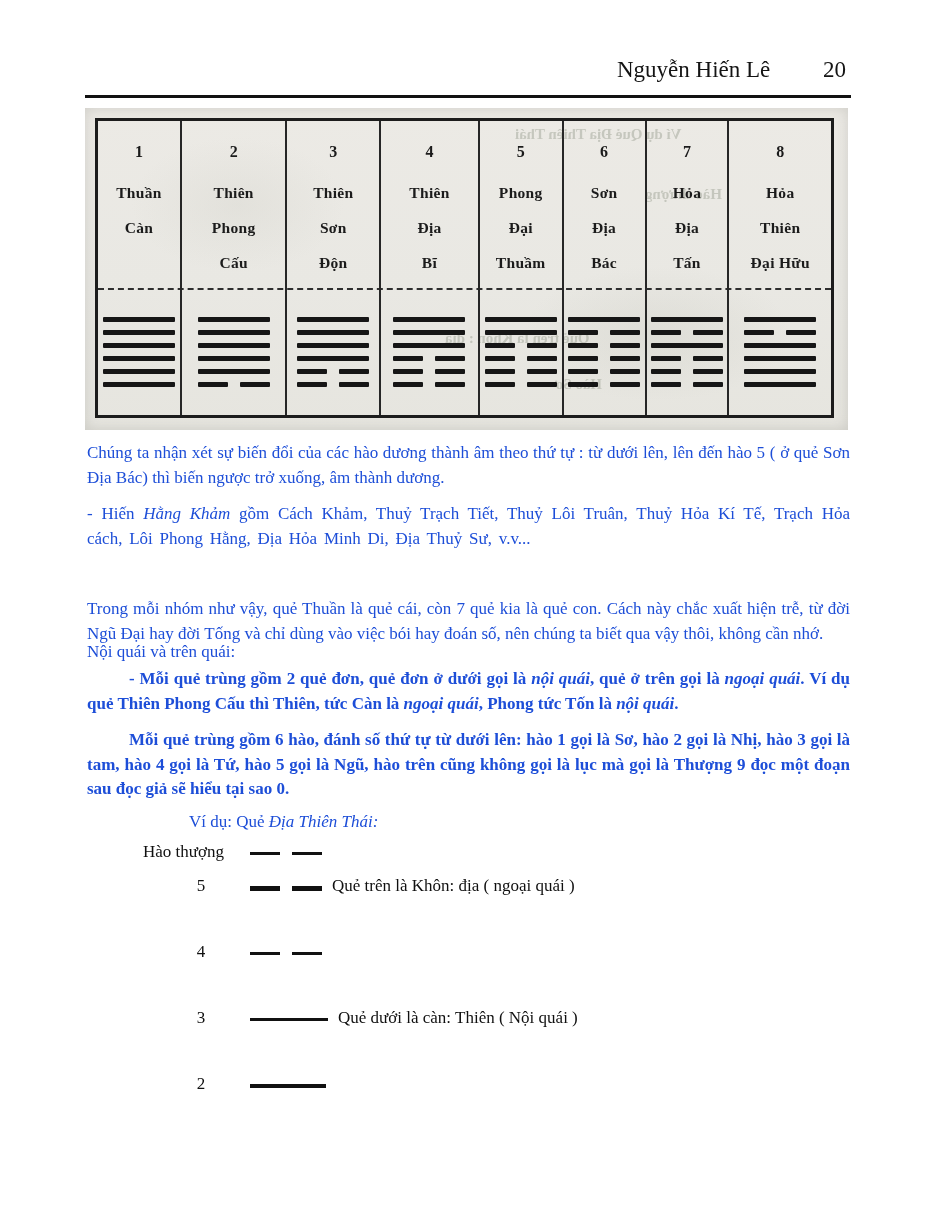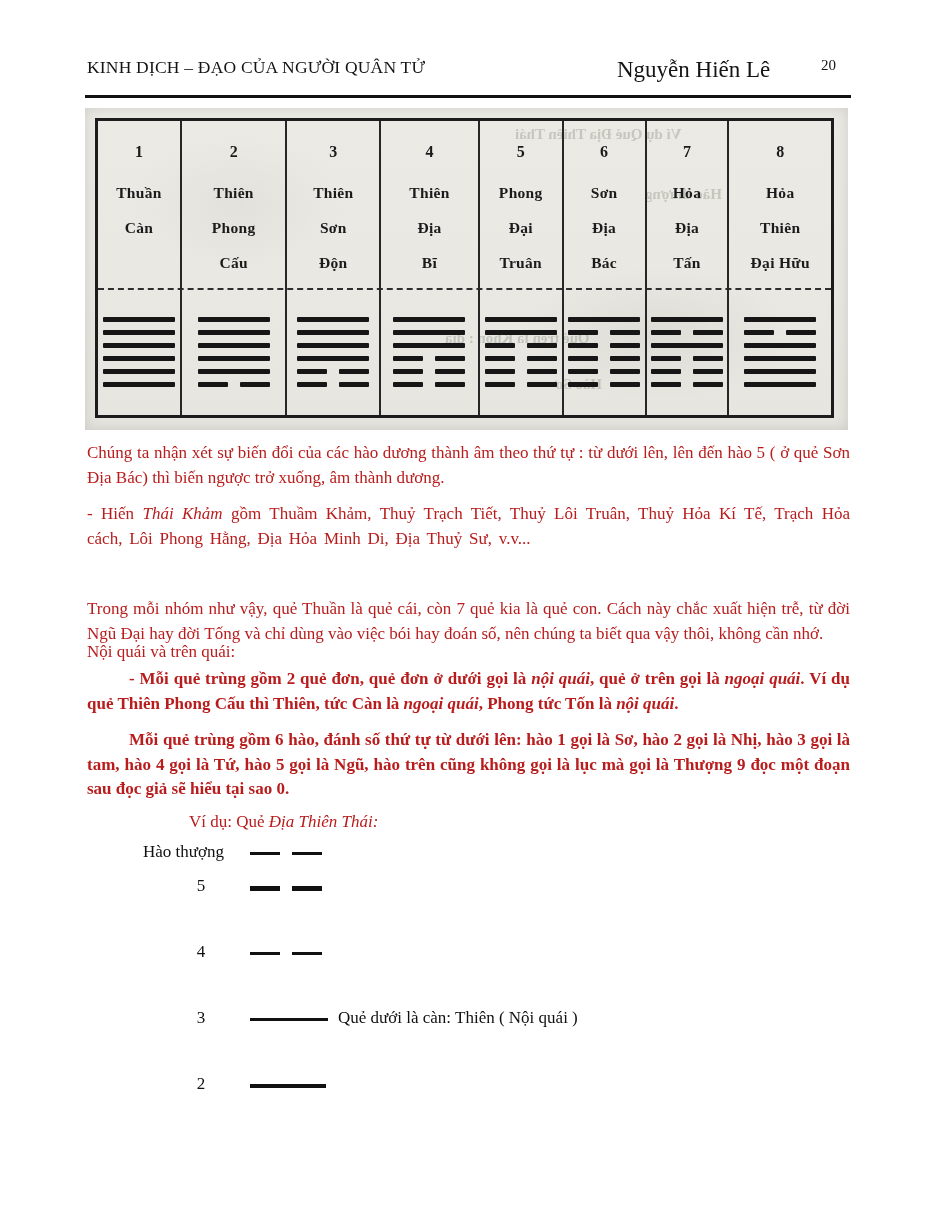--- a/index.html
+++ b/index.html
@@ -5,21 +5,21 @@
   html,body{margin:0;padding:0;background:#ffffff;}
   .page{
     position:relative;width:935px;height:1210px;background:#ffffff;
     font-family:"Liberation Serif","DejaVu Serif",serif;color:#141414;
     overflow:hidden;
   }
   
   .hdr{position:absolute;left:85px;top:57px;width:765px;height:26px;}
   .hdr-title{position:absolute;left:2px;top:0;font-size:17.5px;letter-spacing:.2px;white-space:nowrap;}
   .hdr-author{position:absolute;left:532px;top:0;font-size:23px;white-space:nowrap;}
-  .hdr-page{position:absolute;right:14px;top:0;font-size:15px;}
+  .hdr-page{position:absolute;right:4px;top:0;font-size:23px;}
   .rule{position:absolute;left:85px;top:95px;width:766px;height:3px;background:#111;}
 
   
   .scan{
     position:absolute;left:85px;top:108px;width:763px;height:322px;margin:0;
     background:
       radial-gradient(closest-side at 20% 30%, rgba(190,190,180,.18), transparent 70%),
       radial-gradient(closest-side at 75% 70%, rgba(180,182,170,.20), transparent 70%),
       linear-gradient(180deg,#eceae5 0%,#e9e8e3 55%,#e6e5df 100%);
     box-shadow:inset 0 0 14px rgba(120,120,110,.25);
@@ -40,21 +40,21 @@
   .tcol-names{margin-top:14px;text-align:center;font-weight:bold;font-size:15.5px;line-height:35px;color:#1b1b1b;letter-spacing:.3px;}
   .hex{position:absolute;top:196px;left:50%;transform:translateX(-50%);width:72px;}
   .hex-line{height:5px;margin-bottom:8px;}
   .hex-solid{background:#161616;border-radius:1px;}
   .hex-broken{display:flex;justify-content:space-between;}
   .hex-broken span{display:block;width:30px;height:5px;background:#161616;border-radius:1px;}
 
   
   .para{
     position:absolute;left:87px;width:763px;margin:0;
-    font-size:17px;line-height:24.5px;color:#b91c1c;
+    font-size:17px;line-height:24.5px;color:#1d4ed8;
   }
   .just{text-align:justify;}
   .ind{text-indent:42px;font-weight:bold;}
   .para em{font-style:italic;}
   .p1{top:441px;}
   .p2{top:502px;word-spacing:2.5px;}
   .p3{top:556px;margin-top:41px;}
   .p4{top:640px;}
   .p5{top:667px;}
   .p6{top:728px;}
@@ -74,21 +74,20 @@
   .dline.broken-thin span{height:3px;}
   .dline.broken-thick span{height:5px;}
   .drow-note{position:absolute;left:332px;top:0;white-space:nowrap;}
 </style>
 </head>
 <body>
 
 <div class="page">
 
   <header class="hdr">
-    <span class="hdr-title">KINH DỊCH – ĐẠO CỦA NGƯỜI QUÂN TỬ</span>
     <span class="hdr-author">Nguyễn Hiến Lê</span>
     <span class="hdr-page">20</span>
   </header>
   <div class="rule"></div>
 
   <figure class="scan">
     <div class="ghosts" id="ghosts">
         <div class="ghost" style="top: 18px; left: 430px;">Ví dụ Quẻ Địa Thiên Thái</div>
         <div class="ghost" style="top: 78px; left: 560px;">Hào thượng</div>
         <div class="ghost" style="top: 222px; left: 360px;">Quẻ trên là Khôn : địa</div>
@@ -175,21 +174,21 @@
               <span></span>
               <span></span>
             </div>
           </div>
         </div>
         <div class="tcol" style="width: 85px;">
           <div class="tcol-num">5</div>
           <div class="tcol-names">
             <div>Phong</div>
             <div>Đại</div>
-            <div>Truân</div>
+            <div>Thuầm</div>
           </div>
           <div class="hex">
             <div class="hex-line hex-solid"></div>
             <div class="hex-line hex-solid"></div>
             <div class="hex-line hex-broken">
               <span></span>
               <span></span>
             </div>
             <div class="hex-line hex-broken">
               <span></span>
@@ -281,21 +280,21 @@
             <div class="hex-line hex-solid"></div>
             <div class="hex-line hex-solid"></div>
             <div class="hex-line hex-solid"></div>
           </div>
         </div>
       </div>
   </figure>
 
   <main>
     <p class="para p1 just"><span>Chúng ta nhận xét sự biến đổi của các hào dương thành âm theo thứ tự : từ dưới lên, lên đến hào 5 ( ở quẻ Sơn Địa Bác) thì biến ngược trở xuống, âm thành dương.</span></p>
-    <p class="para p2 just"><span>- Hiến </span><em>Thái Khảm</em><span> gồm Thuầm Khảm, Thuỷ Trạch Tiết, Thuỷ Lôi Truân, Thuỷ Hỏa Kí Tế, Trạch Hỏa cách, Lôi Phong Hằng, Địa Hỏa Minh Di, Địa Thuỷ Sư, v.v...</span></p>
+    <p class="para p2 just"><span>- Hiến </span><em>Hằng Khảm</em><span> gồm Cách Khảm, Thuỷ Trạch Tiết, Thuỷ Lôi Truân, Thuỷ Hỏa Kí Tế, Trạch Hỏa cách, Lôi Phong Hằng, Địa Hỏa Minh Di, Địa Thuỷ Sư, v.v...</span></p>
     <p class="para p3 just"><span>Trong mỗi nhóm như vậy, quẻ Thuần là quẻ cái, còn 7 quẻ kia là quẻ con. Cách này chắc xuất hiện trễ, từ đời Ngũ Đại hay đời Tống và chỉ dùng vào việc bói hay đoán số, nên chúng ta biết qua vậy thôi, không cần nhớ.</span></p>
     <p class="para p4"><span>Nội quái và trên quái:</span></p>
     <p class="para p5 just ind"><span>- Mỗi quẻ trùng gồm 2 quẻ đơn, quẻ đơn ở dưới gọi là </span><em>nội quái</em><span>, quẻ ở trên gọi là </span><em>ngoại quái</em><span>. Ví dụ quẻ Thiên Phong Cấu thì Thiên, tức Càn là </span><em>ngoại quái</em><span>, Phong tức Tốn là </span><em>nội quái</em><span>.</span></p>
     <p class="para p6 just ind"><span>Mỗi quẻ trùng gồm 6 hào, đánh số thứ tự từ dưới lên: hào 1 gọi là Sơ, hào 2 gọi là Nhị, hào 3 gọi là tam, hào 4 gọi là Tứ, hào 5 gọi là Ngũ, hào trên cũng không gọi là lục mà gọi là Thượng 9 đọc một đoạn sau đọc giả sẽ hiểu tại sao 0.</span></p>
     <p class="para p7"><span>Ví dụ: Quẻ  </span><em>Địa Thiên Thái:</em></p>
   </main>
 
   <div class="diagram" id="diagram">
       <div class="drow" style="top: 842px; left: 0px; width: 935px;">
         <span class="drow-label word">Hào thượng</span>
@@ -303,20 +302,21 @@
           <span></span>
           <span></span>
         </div>
       </div>
       <div class="drow" style="top: 876px; left: 0px; width: 935px;">
         <span class="drow-label num">5</span>
         <div class="dline broken broken-thick">
           <span></span>
           <span></span>
         </div>
+        <span class="drow-note">Quẻ trên là Khôn: địa ( ngoại quái )</span>
       </div>
       <div class="drow" style="top: 942px; left: 0px; width: 935px;">
         <span class="drow-label num">4</span>
         <div class="dline broken broken-thin">
           <span></span>
           <span></span>
         </div>
       </div>
       <div class="drow" style="top: 1008px; left: 0px; width: 935px;">
         <span class="drow-label num">3</span>

